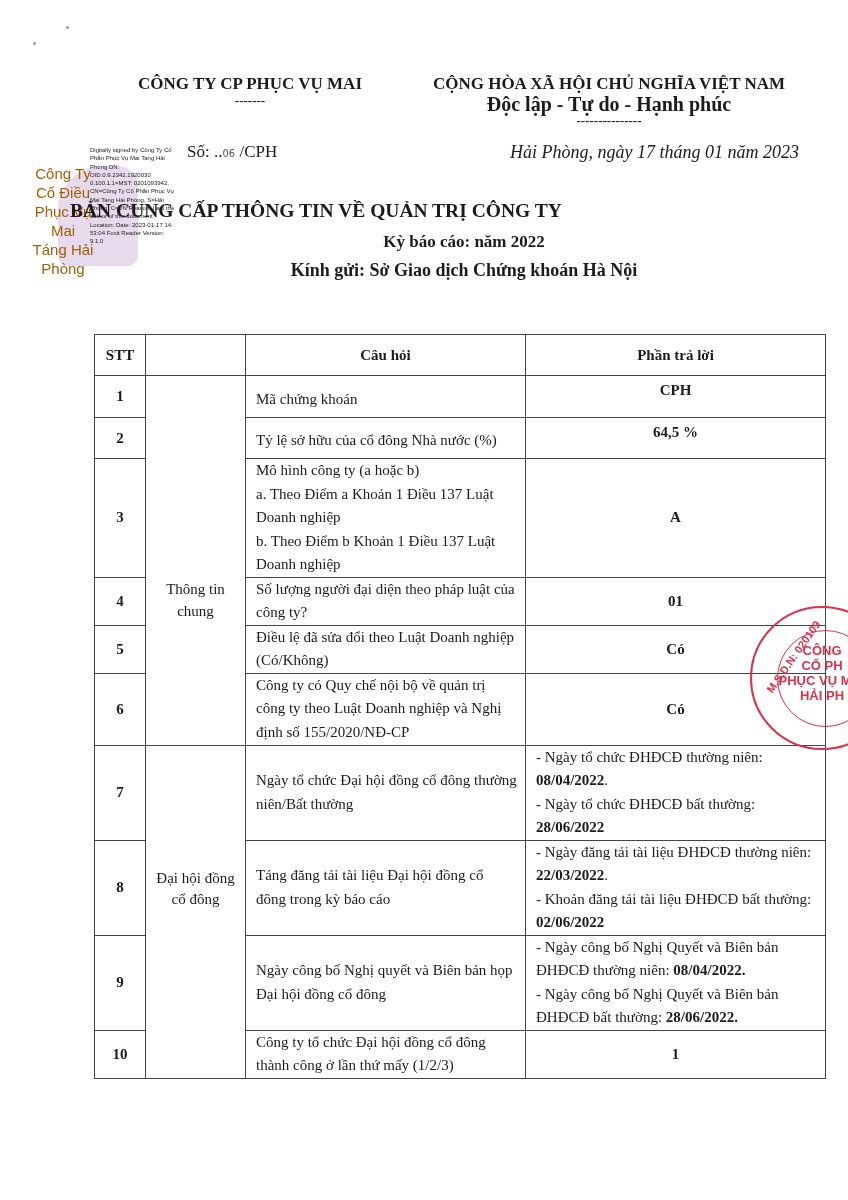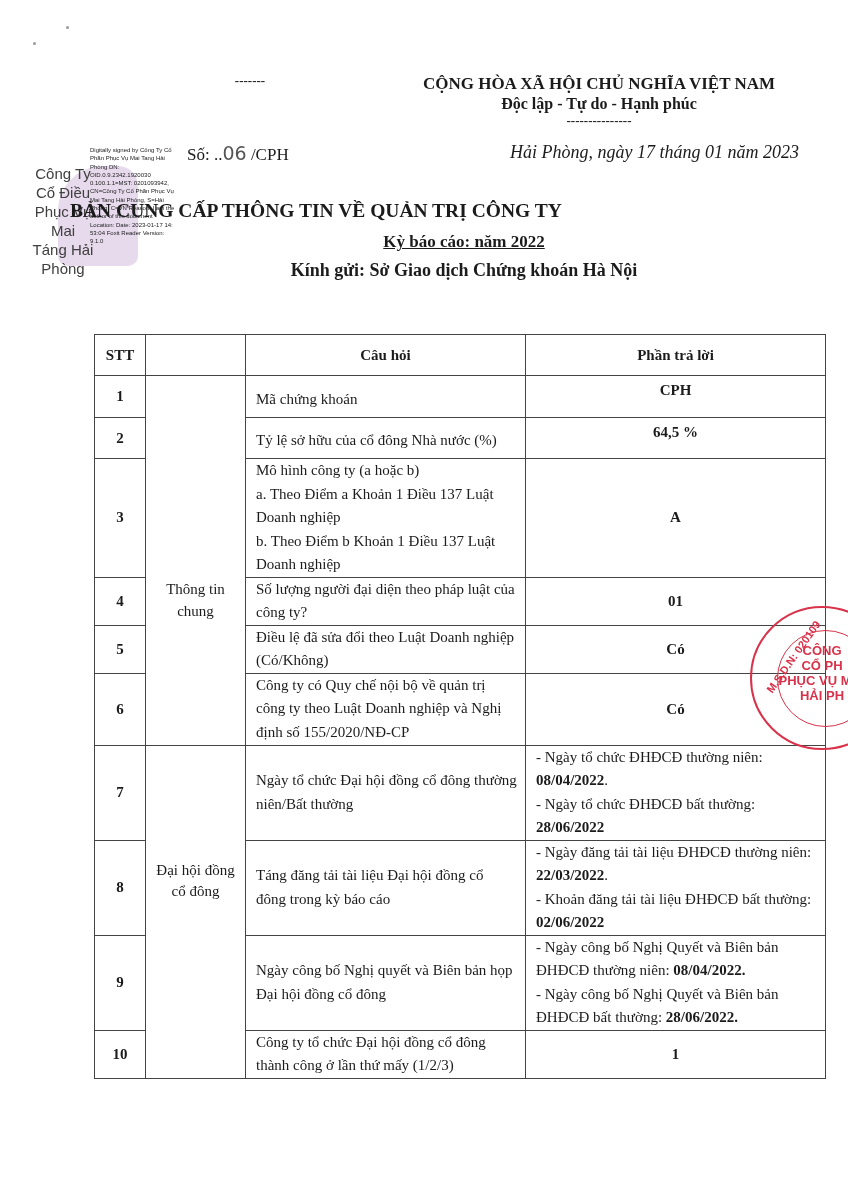--- a/index.html
+++ b/index.html
@@ -1,31 +1,31 @@
 <!DOCTYPE html>
 <html><head>
 <meta charset="utf-8">
 <style>
   html, body { margin:0; padding:0; }
   body { width:848px; height:1200px; background:#fff; position:relative; overflow:hidden;
          font-family:"Liberation Serif", "DejaVu Serif", serif; color:#1b1b1b; }
   .abs { position:absolute; }
   .hdr-left { left:100px; top:74px; width:300px; text-align:center; font-weight:bold; font-size:17px; line-height:20px; }
-  .hdr-right { left:389px; top:74px; width:420px; text-align:center; font-weight:bold; font-size:17px; line-height:20px; }
-  .sub { font-size:16px; }
+  .hdr-right { left:399px; top:74px; width:420px; text-align:center; font-weight:bold; font-size:17px; line-height:20px; }
+  .sub { font-size:20px; }
   .dash { font-weight:bold; font-size:13px; line-height:14px; letter-spacing:0; }
   .so { left:187px; top:142px; font-size:17px; }
-  .so .hand { font-family:"DejaVu Sans", sans-serif; font-size:19px; color:#555; }
+  .so .hand { font-family:"DejaVu Sans", sans-serif; font-size:10px; color:#555; }
   .date { left:510px; top:142px; font-style:italic; font-size:18px; }
   .sig { left:28px; top:146px; width:150px; height:125px; }
   .sig-bg { position:absolute; left:30px; top:20px; width:80px; height:100px; background:#ddcbe6; border-radius:45px 20px 10px 10px; opacity:.7; }
-  .sig-name { position:absolute; left:0; top:18px; width:70px; text-align:center; font-family:"Liberation Sans", sans-serif; font-size:15px; line-height:19px; color:#404040; }
+  .sig-name { position:absolute; left:0; top:18px; width:70px; text-align:center; font-family:"Liberation Sans", sans-serif; font-size:15px; line-height:19px; color:#a16207; }
   .sig-meta { position:absolute; left:62px; top:0; width:86px; font-family:"Liberation Sans", sans-serif; font-size:6px; line-height:8.3px; color:#222; }
   .title { left:0; width:848px; top:200px; text-align:left; font-weight:bold; font-size:19.5px; padding-left:70px; box-sizing:border-box; }
-  .period { left:0; width:848px; top:232px; text-align:center; font-weight:bold; font-size:17px; padding-left:80px; box-sizing:border-box;text-decoration:underline; }
+  .period { left:0; width:848px; top:232px; text-align:center; font-weight:bold; font-size:17px; padding-left:80px; box-sizing:border-box; }
   .to { left:0; width:848px; top:260px; text-align:center; font-weight:bold; font-size:18px; padding-left:80px; box-sizing:border-box; }
 
   table.gov { position:absolute; left:94px; top:334px; border-collapse:collapse; table-layout:fixed; font-size:15px; }
   table.gov td, table.gov th { border:1.4px solid #444; padding:0; }
   th { font-weight:bold; height:40px; font-size:15px; }
   td.stt { text-align:center; font-weight:bold; }
   td.grp { text-align:center; font-weight:normal; }
   td.q { padding:0 8px 0 10px !important; line-height:23.5px; vertical-align:middle; }
   td.q.low { vertical-align:bottom; padding-bottom:6px !important; }
   td.a { text-align:center; font-weight:bold; }
@@ -39,20 +39,21 @@
   .stamp-ring { position:absolute; left:8px; top:6px; color:#d8334a; font-family:"Liberation Sans", sans-serif; font-size:11px; font-weight:bold; transform:rotate(-55deg); transform-origin:left top; }
   .speck { width:3px; height:3px; border-radius:50%; background:#999; }
 </style>
 </head>
 <body>
 
 <div class="abs speck" style="left:33px;top:42px;"></div>
 <div class="abs speck" style="left:66px;top:26px;"></div>
 
 <div class="abs hdr-left">
+  <div>CÔNG TY CP PHỤC VỤ MAI</div>
   <div class="dash">-------</div>
 </div>
 
 <div class="abs hdr-right">
   <div>CỘNG HÒA XÃ HỘI CHỦ NGHĨA VIỆT NAM</div>
   <div class="sub">Độc lập - Tự do - Hạnh phúc</div>
   <div class="dash">---------------</div>
 </div>
 
 <div class="abs so">
@@ -126,21 +127,21 @@
   </tr>
   <tr style="height:72px">
     <td class="stt">6</td>
     <td class="q">Công ty có Quy chế nội bộ về quản trị công ty theo Luật Doanh nghiệp và Nghị định số 155/2020/NĐ-CP</td>
     <td class="a">Có</td>
   </tr>
 
   <tr style="height:93px">
     <td class="stt">7</td>
     <td class="grp" rowspan="4" style="vertical-align:top;padding-top:114px !important;">
-      <div style="width:90px;margin:0 auto;line-height:21px;">Đại hội đồng cổ đông</div>
+      <div style="width:90px;margin:8px auto;line-height:21px;">Đại hội đồng cổ đông</div>
     </td>
     <td class="q">Ngày tổ chức Đại hội đồng cổ đông thường niên/Bất thường</td>
     <td class="al">
       <div><span>- Ngày tổ chức ĐHĐCĐ thường niên: </span><b>08/04/2022</b><span>.</span></div>
       <div><span>- Ngày tổ chức ĐHĐCĐ bất thường: </span><b>28/06/2022</b><span></span></div>
     </td>
   </tr>
   <tr style="height:94px">
     <td class="stt">8</td>
     <td class="q">Táng đăng tải tài liệu Đại hội đồng cổ đông trong kỳ báo cáo</td>

